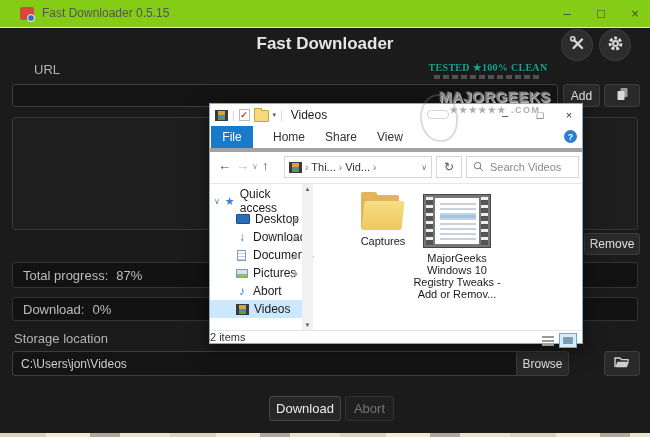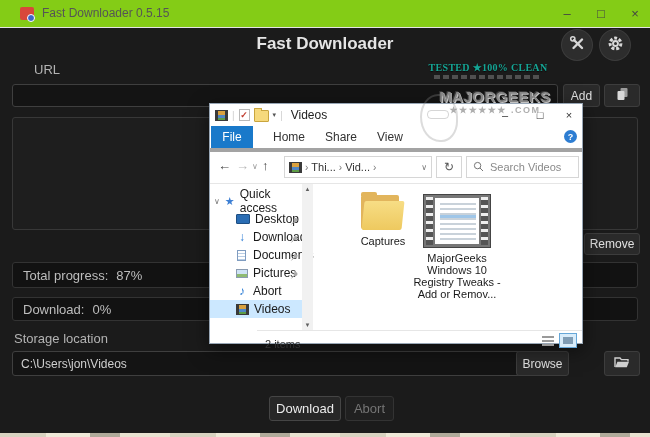--- a/index.html
+++ b/index.html
@@ -75,21 +75,21 @@
   .folder-lg{width:48px;height:38px;position:relative;margin:0 auto 5px;}
   .folder-back{position:absolute;left:2px;top:3px;right:8px;bottom:1px;background:#e2b55c;border-radius:2px;}
   .folder-back:before{content:"";position:absolute;top:-3px;left:0;width:16px;height:4px;background:#e2b55c;border-radius:2px 2px 0 0;}
   .folder-front{position:absolute;left:4px;top:9px;right:4px;bottom:0;background:linear-gradient(180deg,#f7dd85,#eec95f);border-radius:2px;transform:skewX(-6deg);}
   .filmstrip{width:68px;height:54px;background:#777;border:1px solid #444;position:relative;margin:0 auto 4px;box-sizing:border-box;}
   .filmstrip:before,.filmstrip:after{content:"";position:absolute;top:2px;bottom:2px;width:7px;background:repeating-linear-gradient(180deg,#eee 0 3px,#555 3px 8px);}
   .filmstrip:before{left:2px}.filmstrip:after{right:2px}
   .film-page{position:absolute;left:11px;right:11px;top:3px;bottom:3px;background:#fff;}
   .film-page:before{content:"";position:absolute;left:5px;right:3px;top:5px;bottom:4px;background:repeating-linear-gradient(180deg,#c9d2da 0 2px,#fff 2px 5px);}
   .film-page:after{content:"";position:absolute;left:5px;right:3px;top:17px;height:3px;background:#9fc6e8;}
-  .ex-statusbar{position:relative;height:19px;border-top:1px solid #e6e6e6;font-size:11px;color:#333;display:flex;align-items:flex-end;padding-left:8px;margin-left:47px;}
+  .ex-statusbar{position:relative;height:19px;border-top:1px solid #e6e6e6;font-size:11px;color:#333;display:flex;align-items:flex-start;}
   .view-toggles{position:absolute;right:5px;top:2px;display:flex;align-items:center;gap:5px;}
   .ico-details{width:12px;height:10px;background:repeating-linear-gradient(180deg,#9a9a9a 0 2px,rgba(0,0,0,0) 2px 4px);}
   .thumb-wrap{width:18px;height:15px;border:1px solid #66a7d8;background:#d8ecfa;display:flex;align-items:center;justify-content:center;box-sizing:border-box;}
   .thumb-wrap span{width:10px;height:7px;background:#7f9cb4;display:block;}
 
   
   .wm{position:absolute;left:424px;top:62px;width:128px;z-index:9;pointer-events:none;opacity:.88;text-align:center;}
   .wm-tested{font-family:"Liberation Serif",serif;font-weight:bold;font-size:10px;letter-spacing:.3px;color:#14b8a6;text-shadow:0 1px 1px rgba(0,0,0,.8);white-space:nowrap;}
   .wm-dashes{height:4px;margin:2px 10px;background:repeating-linear-gradient(90deg,#8a8a8a 0 6px,rgba(0,0,0,0) 6px 9px);opacity:.55;}
   .wm-cert{display:inline-block;border:2px solid rgba(140,140,140,.55);padding:0 5px;font-family:"Liberation Serif",serif;font-weight:bold;font-size:10px;letter-spacing:2px;color:rgba(135,135,135,.8);margin-top:1px;}

